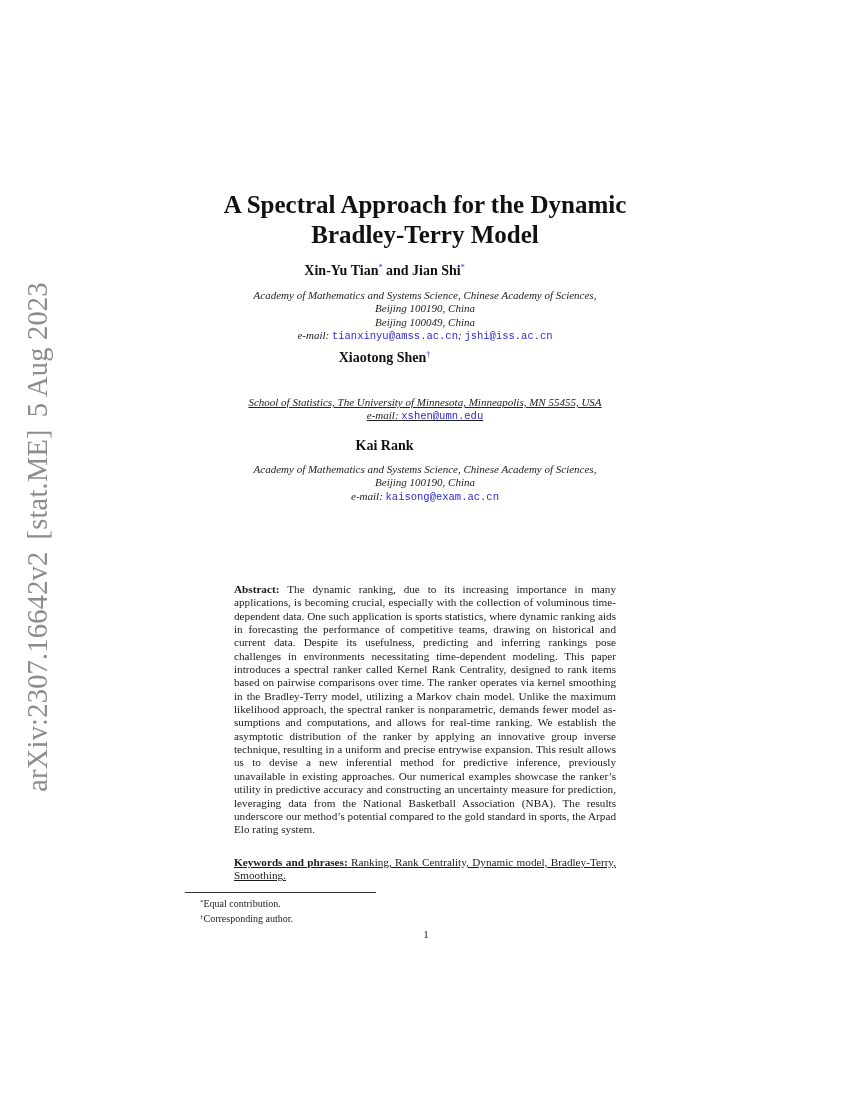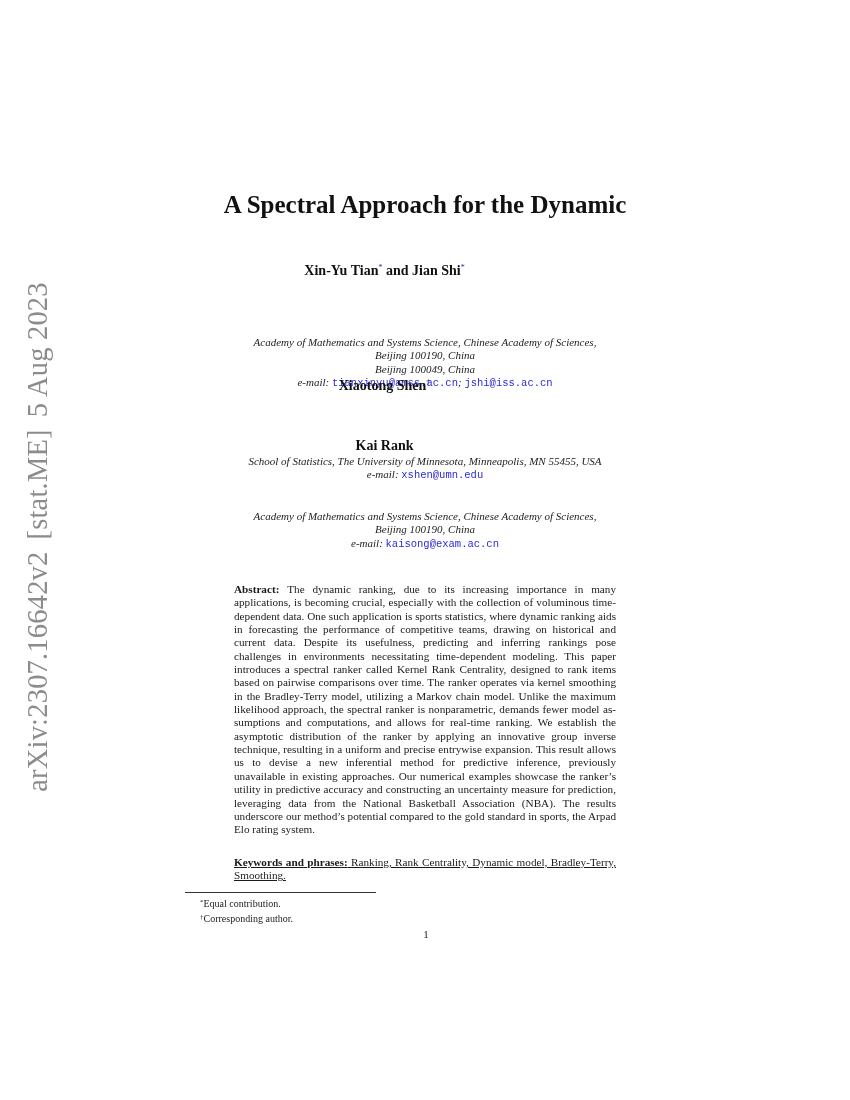--- a/index.html
+++ b/index.html
@@ -38,21 +38,20 @@
     }
     .authors sup { color: #2b2bd9; font-weight: normal; font-size: 8px; vertical-align: 5px; }
     .affil {
       position: absolute; left: 0; width: 850px;
       text-align: center;
       font-family: "Liberation Serif", serif;
       font-style: italic;
       font-size: 11px;
       line-height: 13.4px;
       color: #222;
-      margin-top: 47px;
     }
     .affil .email-link { font-style: normal; color: #2b2bd9; font-family: "Liberation Mono", monospace; font-size: 10.5px; }
 
     .abstract {
       position: absolute; left: 234px; width: 382px; top: 583px;
       font-family: "Liberation Serif", serif;
       font-size: 11.2px;
       line-height: 13.35px;
       text-align: justify;
       hyphens: manual;
@@ -82,42 +81,43 @@
   </style>
 </head>
 <body>
 
 <div class="watermark">
   <span>arXiv:2307.16642v2</span><span>[stat.ME]</span><span>5 Aug 2023</span>
 </div>
 
 <div class="title">
   <div>A Spectral Approach for the Dynamic</div>
+  <div>Bradley-Terry Model</div>
 </div>
 
 <div class="authors" style="top:263px;">
   <span>Xin-Yu Tian</span><sup>*</sup>
   <span>and</span>
   <span>Jian Shi</span><sup>*</sup>
 </div>
 <div class="affil" style="top:289px;">
   <div>Academy of Mathematics and Systems Science, Chinese Academy of Sciences,</div>
   <div>Beijing 100190, China</div>
   <div>Beijing 100049, China</div>
   <div>
     <span>e-mail:</span>
     <span class="email-link">tianxinyu@amss.ac.cn</span><span>;</span>
     <span class="email-link">jshi@iss.ac.cn</span>
   </div>
 </div>
 
-<div class="authors" style="top:378px;">
+<div class="authors" style="top:350px;">
   <span>Xiaotong Shen</span><sup>†</sup>
 </div>
-<div class="affil" style="top:408px;">
+<div class="affil" style="top:396px;text-decoration:underline;">
   <div>School of Statistics, The University of Minnesota, Minneapolis, MN 55455, USA</div>
   <div>
     <span>e-mail:</span>
     <span class="email-link">xshen@umn.edu</span>
   </div>
 </div>
 
 <div class="authors" style="top:438px;">
   <span>Kai Rank</span>
 </div>

